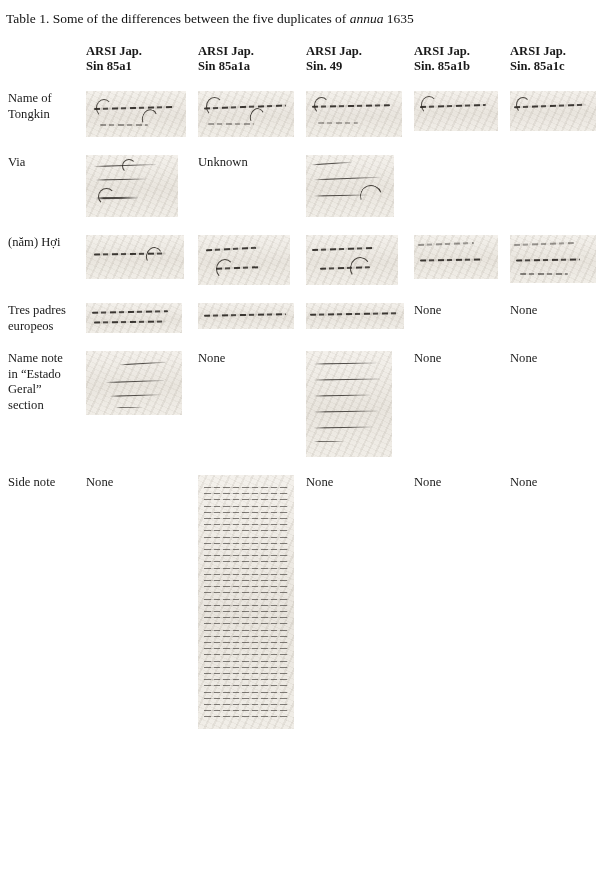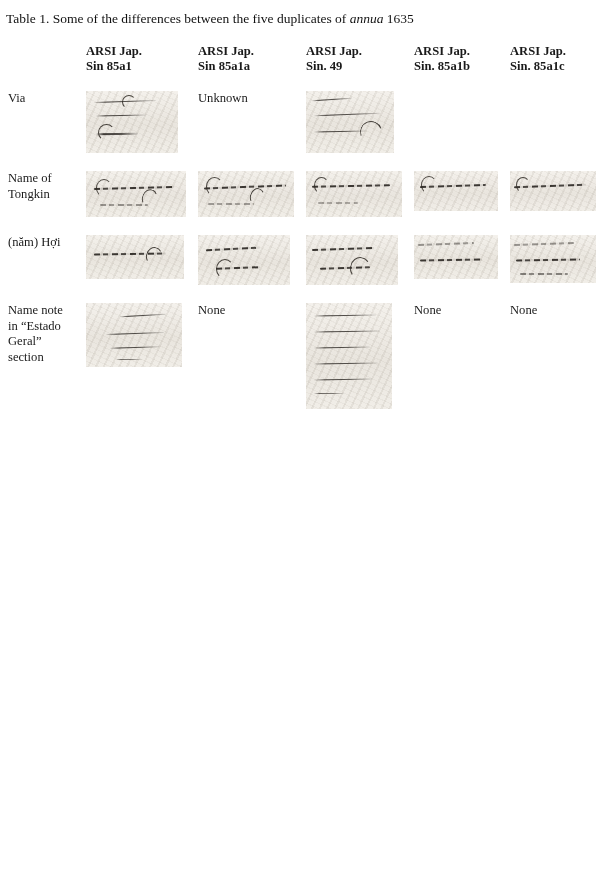--- a/index.html
+++ b/index.html
@@ -165,20 +165,59 @@
         <th class="rule-top vline">
           <span class="ln">ARSI Jap.</span>
           <span class="ln">Sin. 85a1c</span>
         </th>
       </tr>
     </thead>
 
     <tbody>
 
       <tr>
+        <td class="rule-thin rowlabel">Name of Tongkin</td>
+        <td class="rule-thin vline">
+          <div class="scan cellimg paper-dark" style="width:100px;height:46px;">
+            <div class="wordline" style="left:8px;top:16px;width:80px;transform:rotate(-1.5deg);"></div>
+            <div class="loop" style="left:10px;top:8px;width:14px;height:16px;"></div>
+            <div class="loop" style="left:56px;top:18px;width:13px;height:16px;transform:rotate(20deg);"></div>
+            <div class="wordline" style="left:14px;top:33px;width:48px;opacity:.5;"></div>
+          </div>
+        </td>
+        <td class="rule-thin vline">
+          <div class="scan cellimg paper-dark" style="width:96px;height:46px;">
+            <div class="wordline" style="left:6px;top:15px;width:82px;transform:rotate(-2deg);"></div>
+            <div class="loop" style="left:8px;top:6px;width:15px;height:17px;"></div>
+            <div class="loop" style="left:52px;top:17px;width:12px;height:15px;transform:rotate(18deg);"></div>
+            <div class="wordline" style="left:10px;top:32px;width:46px;opacity:.45;"></div>
+          </div>
+        </td>
+        <td class="rule-thin vline">
+          <div class="scan cellimg paper-light" style="width:96px;height:46px;">
+            <div class="wordline" style="left:6px;top:14px;width:78px;transform:rotate(-1deg);"></div>
+            <div class="loop" style="left:8px;top:6px;width:13px;height:15px;"></div>
+            <div class="wordline" style="left:12px;top:31px;width:40px;opacity:.4;"></div>
+          </div>
+        </td>
+        <td class="rule-thin vline">
+          <div class="scan cellimg paper-light" style="width:84px;height:40px;">
+            <div class="wordline" style="left:6px;top:14px;width:66px;transform:rotate(-2deg);"></div>
+            <div class="loop" style="left:7px;top:5px;width:14px;height:16px;"></div>
+          </div>
+        </td>
+        <td class="rule-thin vline">
+          <div class="scan cellimg paper-light" style="width:86px;height:40px;">
+            <div class="wordline" style="left:4px;top:14px;width:72px;transform:rotate(-2deg);"></div>
+            <div class="loop" style="left:6px;top:6px;width:12px;height:14px;"></div>
+          </div>
+        </td>
+      </tr>
+
+      <tr>
         <td class="rule-thin rowlabel">Via</td>
         <td class="rule-thin vline">
           <div class="scan cellimg paper-light" style="width:92px;height:62px;">
             <div class="stroke" style="left:8px;top:10px;width:62px;transform:rotate(-2deg);"></div>
             <div class="stroke" style="left:10px;top:24px;width:50px;transform:rotate(-1deg);"></div>
             <div class="stroke" style="left:10px;top:42px;width:42px;height:2.4px;transform:rotate(-1deg);"></div>
             <div class="loop" style="left:12px;top:33px;width:15px;height:15px;"></div>
             <div class="loop" style="left:36px;top:4px;width:12px;height:12px;"></div>
           </div>
         </td>
@@ -189,59 +228,20 @@
             <div class="stroke" style="left:8px;top:23px;width:66px;transform:rotate(-2deg);"></div>
             <div class="stroke" style="left:8px;top:40px;width:52px;transform:rotate(-1deg);"></div>
             <div class="loop" style="left:54px;top:30px;width:20px;height:20px;transform:rotate(25deg);"></div>
           </div>
         </td>
         <td class="rule-thin vline"></td>
         <td class="rule-thin vline"></td>
       </tr>
 
       <tr>
-        <td class="rule-thin rowlabel">Name of Tongkin</td>
-        <td class="rule-thin vline">
-          <div class="scan cellimg paper-dark" style="width:100px;height:46px;">
-            <div class="wordline" style="left:8px;top:16px;width:80px;transform:rotate(-1.5deg);"></div>
-            <div class="loop" style="left:10px;top:8px;width:14px;height:16px;"></div>
-            <div class="loop" style="left:56px;top:18px;width:13px;height:16px;transform:rotate(20deg);"></div>
-            <div class="wordline" style="left:14px;top:33px;width:48px;opacity:.5;"></div>
-          </div>
-        </td>
-        <td class="rule-thin vline">
-          <div class="scan cellimg paper-dark" style="width:96px;height:46px;">
-            <div class="wordline" style="left:6px;top:15px;width:82px;transform:rotate(-2deg);"></div>
-            <div class="loop" style="left:8px;top:6px;width:15px;height:17px;"></div>
-            <div class="loop" style="left:52px;top:17px;width:12px;height:15px;transform:rotate(18deg);"></div>
-            <div class="wordline" style="left:10px;top:32px;width:46px;opacity:.45;"></div>
-          </div>
-        </td>
-        <td class="rule-thin vline">
-          <div class="scan cellimg paper-light" style="width:96px;height:46px;">
-            <div class="wordline" style="left:6px;top:14px;width:78px;transform:rotate(-1deg);"></div>
-            <div class="loop" style="left:8px;top:6px;width:13px;height:15px;"></div>
-            <div class="wordline" style="left:12px;top:31px;width:40px;opacity:.4;"></div>
-          </div>
-        </td>
-        <td class="rule-thin vline">
-          <div class="scan cellimg paper-light" style="width:84px;height:40px;">
-            <div class="wordline" style="left:6px;top:14px;width:66px;transform:rotate(-2deg);"></div>
-            <div class="loop" style="left:7px;top:5px;width:14px;height:16px;"></div>
-          </div>
-        </td>
-        <td class="rule-thin vline">
-          <div class="scan cellimg paper-light" style="width:86px;height:40px;">
-            <div class="wordline" style="left:4px;top:14px;width:72px;transform:rotate(-2deg);"></div>
-            <div class="loop" style="left:6px;top:6px;width:12px;height:14px;"></div>
-          </div>
-        </td>
-      </tr>
-
-      <tr>
         <td class="rule-thin rowlabel">(năm) Hợi</td>
         <td class="rule-thin vline">
           <div class="scan cellimg paper-dark" style="width:98px;height:44px;">
             <div class="wordline" style="left:8px;top:18px;width:72px;transform:rotate(-1deg);"></div>
             <div class="loop" style="left:60px;top:12px;width:14px;height:16px;transform:rotate(15deg);"></div>
           </div>
         </td>
         <td class="rule-thin vline">
           <div class="scan cellimg paper-light" style="width:92px;height:50px;">
             <div class="wordline" style="left:8px;top:13px;width:54px;transform:rotate(-3deg);"></div>
@@ -264,20 +264,41 @@
         </td>
         <td class="rule-thin vline">
           <div class="scan cellimg paper-light" style="width:86px;height:48px;">
             <div class="wordline" style="left:4px;top:8px;width:60px;opacity:.5;transform:rotate(-2deg);"></div>
             <div class="wordline" style="left:6px;top:24px;width:64px;transform:rotate(-1deg);"></div>
             <div class="wordline" style="left:10px;top:38px;width:48px;opacity:.6;"></div>
           </div>
         </td>
       </tr>
 
+      <tr>
+        <td class="rule-thin rowlabel">Tres padres europeos</td>
+        <td class="rule-thin vline">
+          <div class="scan cellimg paper-light" style="width:96px;height:30px;">
+            <div class="wordline" style="left:6px;top:8px;width:76px;height:1.6px;transform:rotate(-1deg);"></div>
+            <div class="wordline" style="left:8px;top:18px;width:72px;height:1.6px;transform:rotate(-1deg);"></div>
+          </div>
+        </td>
+        <td class="rule-thin vline">
+          <div class="scan cellimg paper-light" style="width:96px;height:26px;">
+            <div class="wordline" style="left:6px;top:11px;width:82px;transform:rotate(-1deg);"></div>
+          </div>
+        </td>
+        <td class="rule-thin vline">
+          <div class="scan cellimg paper-dark" style="width:98px;height:26px;">
+            <div class="wordline" style="left:4px;top:10px;width:88px;transform:rotate(-1deg);"></div>
+          </div>
+        </td>
+        <td class="rule-thin vline none">None</td>
+        <td class="rule-thin vline none">None</td>
+      </tr>
 
       <tr>
         <td class="rule-thin rowlabel">Name note in “Estado Geral” section</td>
         <td class="rule-thin vline">
           <div class="scan cellimg paper-light" style="width:96px;height:64px;">
             <div class="stroke" style="left:34px;top:12px;width:46px;transform:rotate(-3deg);"></div>
             <div class="stroke" style="left:20px;top:30px;width:58px;transform:rotate(-2deg);"></div>
             <div class="stroke" style="left:24px;top:44px;width:50px;transform:rotate(-2deg);"></div>
             <div class="stroke" style="left:30px;top:56px;width:26px;opacity:.7;"></div>
           </div>
@@ -290,16 +311,28 @@
             <div class="stroke" style="left:8px;top:44px;width:56px;transform:rotate(-1deg);"></div>
             <div class="stroke" style="left:8px;top:60px;width:64px;transform:rotate(-1deg);"></div>
             <div class="stroke" style="left:8px;top:76px;width:58px;transform:rotate(-1deg);"></div>
             <div class="stroke" style="left:8px;top:90px;width:30px;opacity:.75;"></div>
           </div>
         </td>
         <td class="rule-thin vline none">None</td>
         <td class="rule-thin vline none">None</td>
       </tr>
 
+      <tr>
+        <td class="rule-thin rule-bottom rowlabel">Side note</td>
+        <td class="rule-thin rule-bottom vline none">None</td>
+        <td class="rule-thin rule-bottom vline">
+          <div class="scan cellimg paper-light" style="width:96px;height:254px;">
+            <div class="textblock"></div>
+          </div>
+        </td>
+        <td class="rule-thin rule-bottom vline none">None</td>
+        <td class="rule-thin rule-bottom vline none">None</td>
+        <td class="rule-thin rule-bottom vline none">None</td>
+      </tr>
 
     </tbody>
   </table>
 </div>
 
 </body></html>

